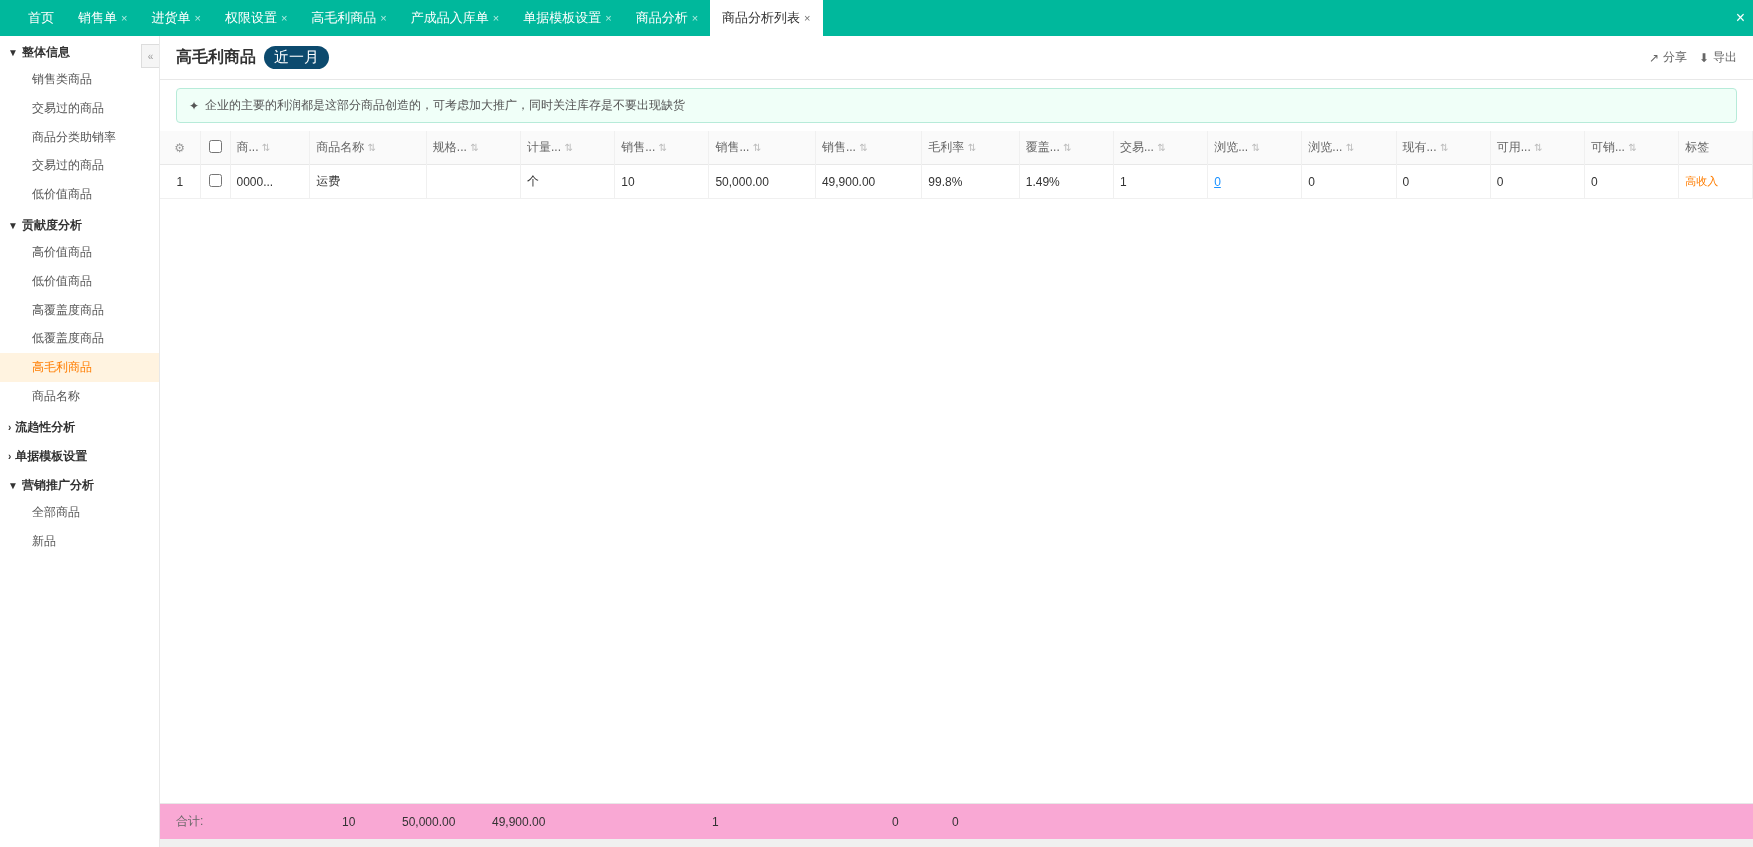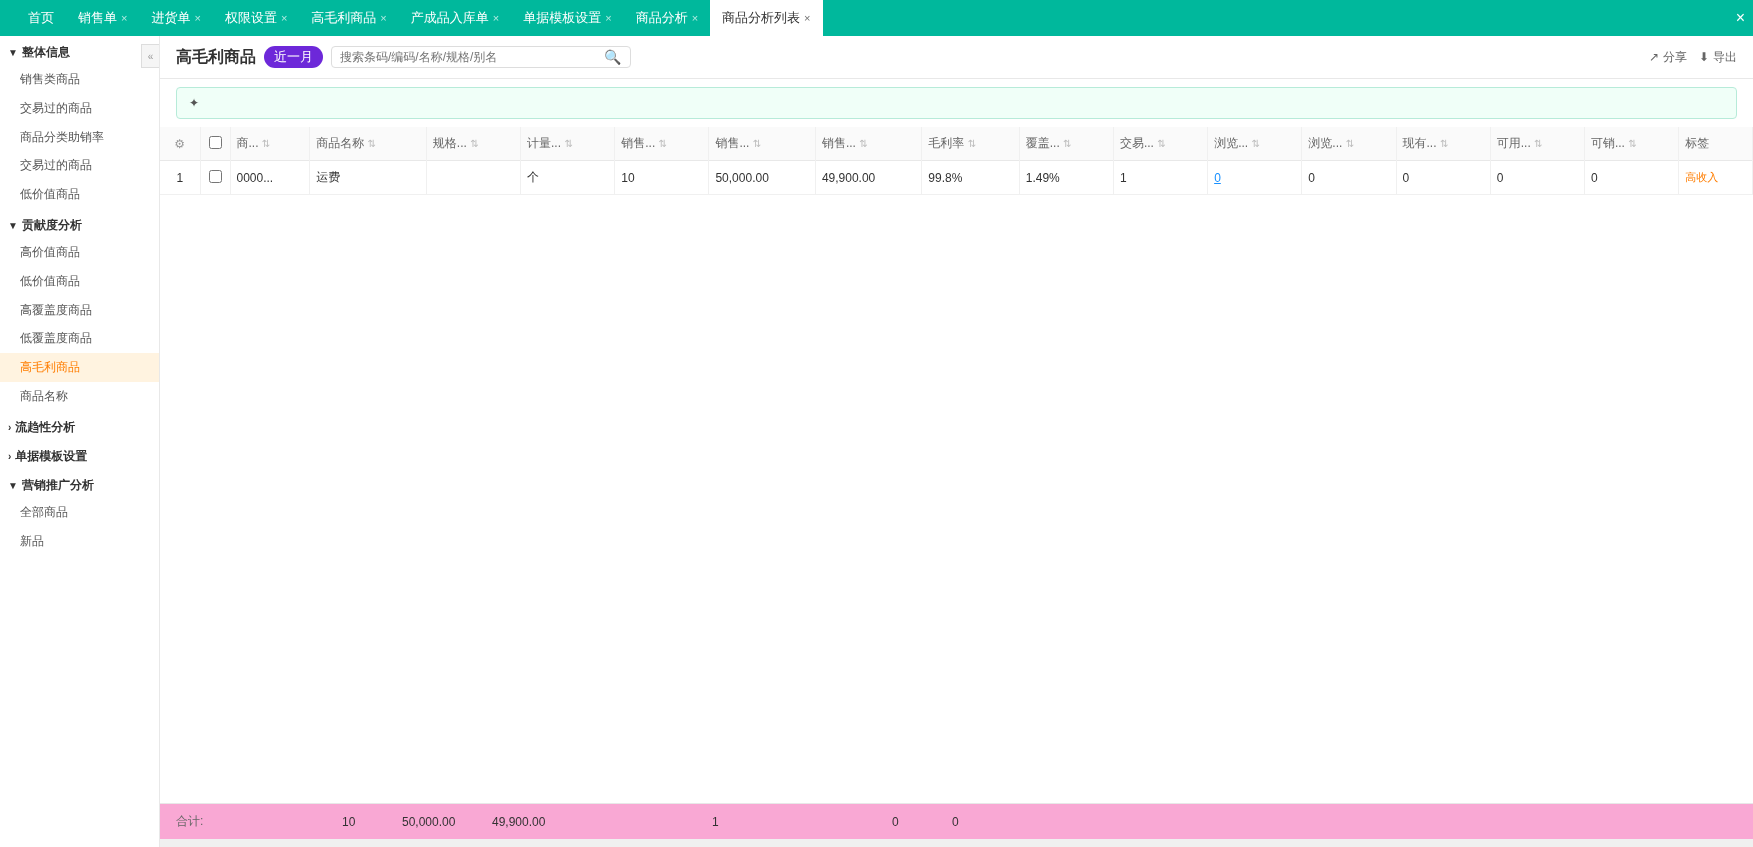--- a/index.html
+++ b/index.html
@@ -83,21 +83,21 @@
       color: #333;
       font-size: 12px;
       font-weight: bold;
       cursor: pointer;
     }
     .sidebar-group-title .arrow {
       margin-right: 4px;
       font-size: 10px;
     }
     .sidebar-item {
-      padding: 6px 12px 6px 20px;
+      padding: 6px 12px 6px 32px;
       color: #555;
       cursor: pointer;
       font-size: 12px;
       line-height: 1.4;
     }
     .sidebar-item.active {
       background: #fff3e0;
       color: #ff7d00;
     }
 
@@ -117,26 +117,26 @@
       padding: 10px 16px;
       border-bottom: 1px solid #e8e8e8;
       gap: 8px;
     }
     .content-title {
       font-size: 16px;
       font-weight: bold;
       color: #333;
     }
     .filter-btn {
-      background: #6d28d9;
+      background: #0c4a6e;
       color: white;
       border: none;
       border-radius: 12px;
       padding: 2px 10px;
-      font-size: 13px;
+      font-size: 15px;
       cursor: pointer;
       font-family: Liberation Mono, monospace;
     }
     .search-box {
       display: flex;
       align-items: center;
       border: 1px solid #ddd;
       border-radius: 4px;
       padding: 2px 8px;
       flex: 1;
@@ -375,38 +375,35 @@
     <div class="sidebar-item">
       <span>新品</span>
     </div>
   </div>
 
   <div class="content-area">
 
     <div class="content-header">
       <span class="content-title">高毛利商品</span>
       <button class="filter-btn">近一月</button>
-      <div class="search-box">
-        <input type="text" placeholder="搜索条码/编码/名称/规格/别名" style="">
-        <span class="search-icon">🔍</span>
-      </div>
       <div class="header-actions">
         <div class="action-btn">
           <span>↗</span>
           <span>分享</span>
         </div>
         <div class="action-btn">
           <span>⬇</span>
           <span>导出</span>
         </div>
       </div>
     </div>
 
     <div class="info-banner">
       <span>✦</span>
+      <span>企业的主要的利润都是这部分商品创造的，可考虑加大推广，同时关注库存是不要出现缺货</span>
     </div>
 
     <div class="table-container">
       <table>
         <thead>
           <tr>
             <th class="col-index">
               <span class="settings-icon">⚙</span>
             </th>
             <th class="col-check">

